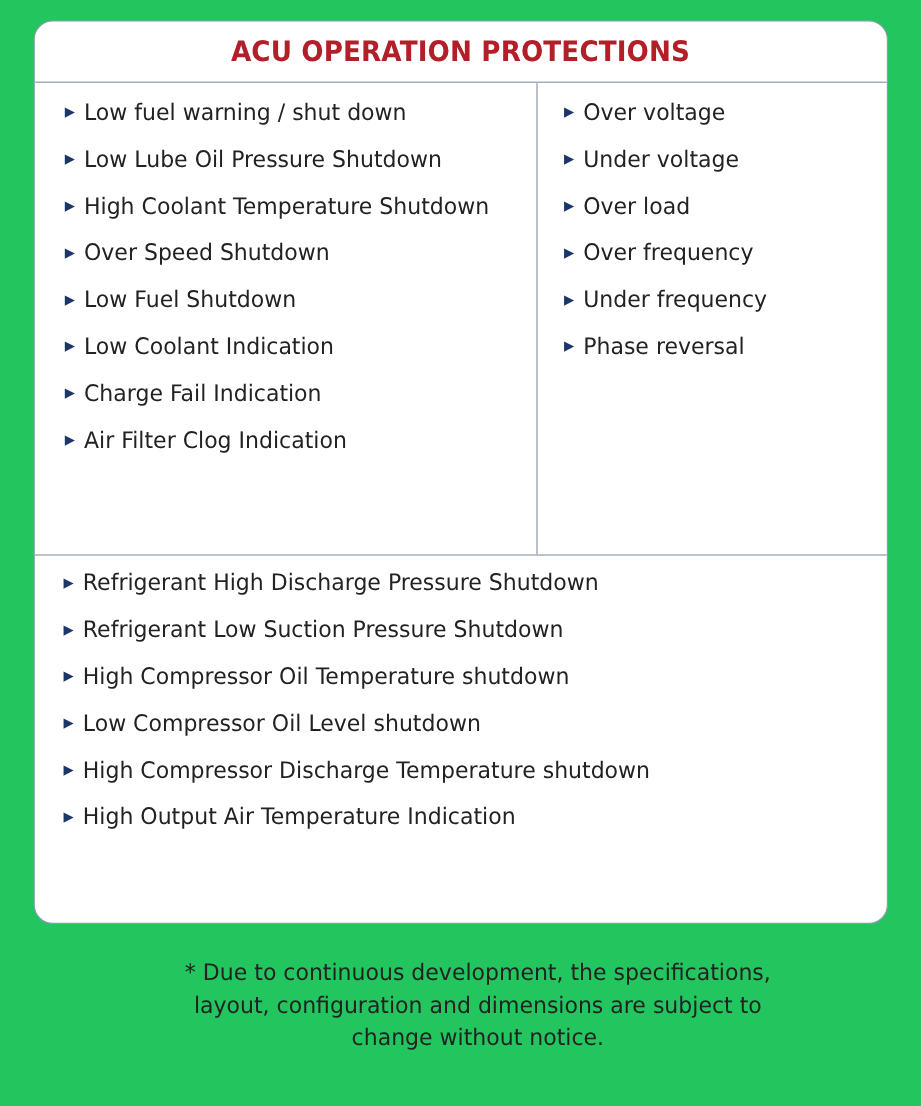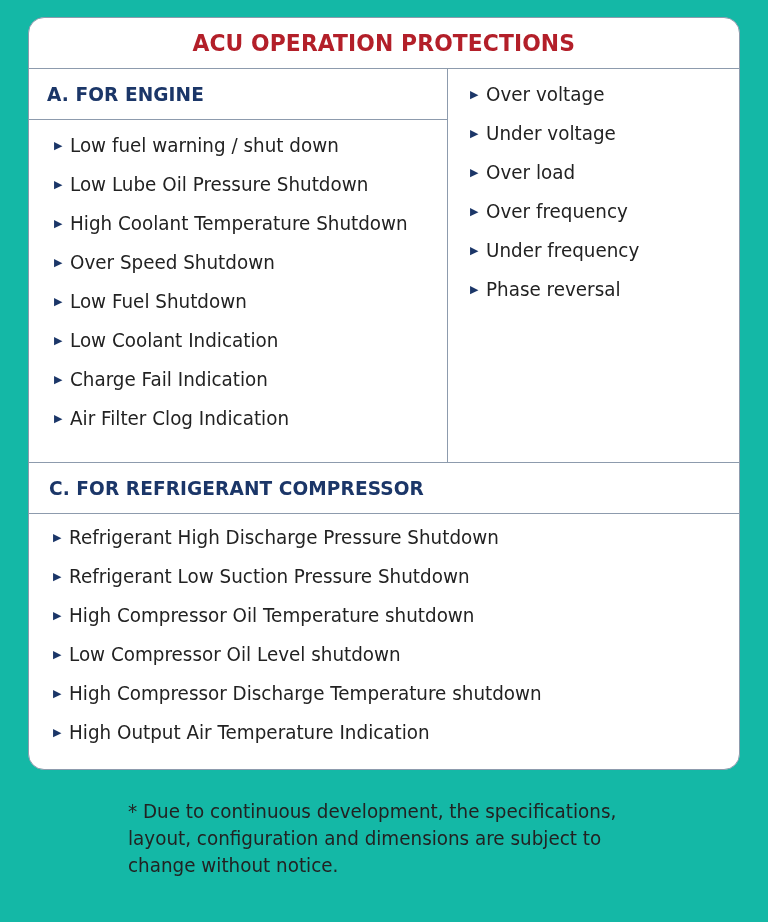--- a/index.html
+++ b/index.html
@@ -12,21 +12,22 @@
     height: 922px;
     font-family: "DejaVu Sans", "Liberation Sans", sans-serif;
     -webkit-font-smoothing: antialiased;
     overflow: hidden;
   }
 
   .page {
     position: relative;
     width: 768px;
     height: 922px;
-    background: #14b8a6;
+    background: #22c55e;
+    text-align: center;
   }
 
   
   .panel {
     position: absolute;
     left: 28px;
     top: 17px;
     width: 712px;
     height: 753px;
     box-sizing: border-box;
@@ -152,23 +153,20 @@
 
   <div class="panel">
 
     <div class="title-bar">
       <div class="title-text">ACU OPERATION PROTECTIONS</div>
     </div>
 
     <div class="two-col">
 
       <div class="col col-a">
-        <div class="sec-head">
-          <span class="sec-head-text">A. FOR ENGINE</span>
-        </div>
         <ul class="list">
           <li class="list-item">
             <span class="bullet">▶</span>
             <span class="item-text">Low fuel warning / shut down</span>
           </li>
           <li class="list-item">
             <span class="bullet">▶</span>
             <span class="item-text">Low Lube Oil Pressure Shutdown</span>
           </li>
           <li class="list-item">
@@ -223,23 +221,20 @@
           <li class="list-item">
             <span class="bullet">▶</span>
             <span class="item-text">Phase reversal</span>
           </li>
         </ul>
       </div>
 
     </div>
 
     <div class="sec-c">
-      <div class="sec-head">
-        <span class="sec-head-text">C. FOR REFRIGERANT COMPRESSOR</span>
-      </div>
       <ul class="list">
         <li class="list-item">
           <span class="bullet">▶</span>
           <span class="item-text">Refrigerant High Discharge Pressure Shutdown</span>
         </li>
         <li class="list-item">
           <span class="bullet">▶</span>
           <span class="item-text">Refrigerant Low Suction Pressure Shutdown</span>
         </li>
         <li class="list-item">

